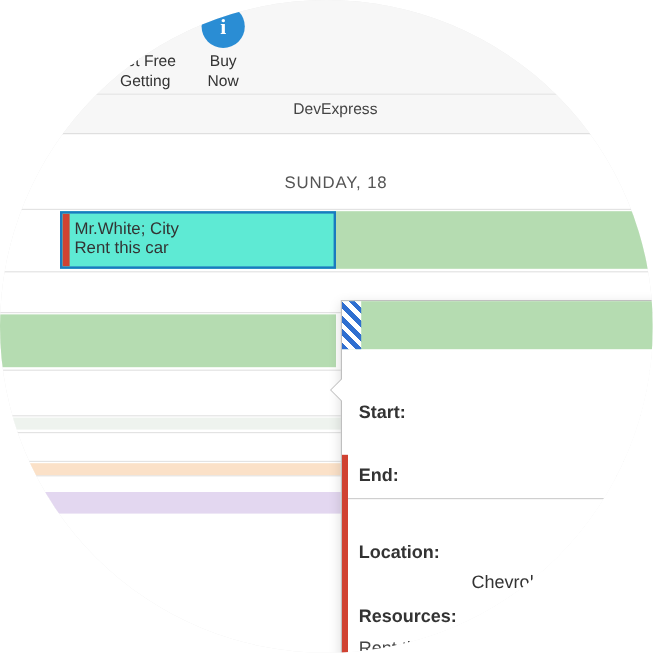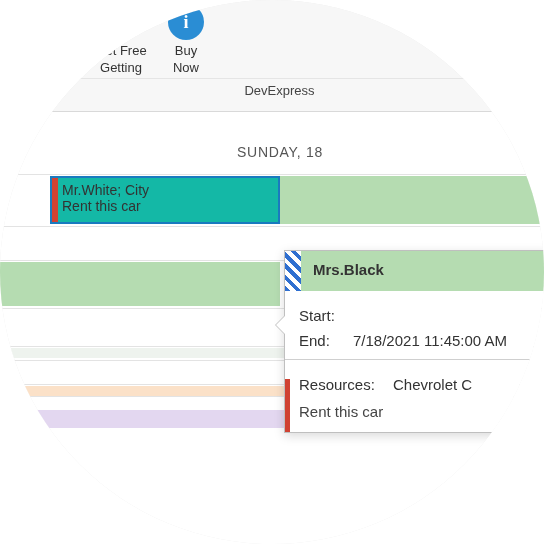--- a/index.html
+++ b/index.html
@@ -96,21 +96,21 @@
   }
   .grid-line {
     position: absolute;
     left: 0; right: 0;
     height: 1px;
     background: #e3e3e3;
   }
   .appt {
     position: absolute;
     border: 2px solid #1a7abf;
-    background: #14b8a6;
+    background: #5eead4;
     font-size: 14px;
     padding: 4px 6px 4px 10px;
     color: #333;
     overflow: hidden;
   }
   .appt .status-bar {
     position: absolute;
     left: 0; top: 0; bottom: 0;
     width: 6px;
     background: #d04232;
@@ -171,21 +171,21 @@
     color: #333;
   }
   .tt-body { padding: 8px 12px 12px 14px; position: relative; }
   .tt-body .status-bar {
     position: absolute;
     left: 0; top: 88px; bottom: 0;
     width: 5px;
     background: #d04232;
   }
   .tt-row { margin: 8px 0; display: flex; gap: 6px; }
-  .tt-label { font-weight: normal; min-width: 48px; }
+  .tt-label { font-weight: bold; min-width: 48px; margin-top: 28px; }
   .tt-row.wide .tt-label { min-width: 88px; }
   .tt-sep { border-top: 1px solid #cfcfcf; margin: 10px -12px 8px -14px; }
   .tt-desc { margin-top: 10px; color: #444; }
 
   
   .date-frag {
     position: absolute;
     left: 2px;
     top: 200px;
     font-size: 14px;
@@ -261,33 +261,32 @@
         <div class="appt ghost" style="left:40px;top:174px;width:300px;height:10px"></div>
         <div class="appt peach" style="left:40px;top:212px;width:300px;height:10px"></div>
         <div class="appt lav" style="left:40px;top:236px;width:300px;height:18px"></div>
       </div>
     </div>
 
     <div class="tooltip">
       <div class="tooltip-arrow"></div>
       <div class="tt-head">
         <div class="tt-hatch"></div>
-        <div class="tt-title">Mrs.Black</div>
       </div>
       <div class="tt-body">
         <div class="tt-row">
           <span class="tt-label">Start:</span>
         </div>
         <div class="tt-row">
           <span class="tt-label">End:</span>
-          <span>7/18/2021 11:45:00 AM</span>
         </div>
         <div class="tt-sep"></div>
         <span class="status-bar"></span>
         <div class="tt-row wide">
+          <span class="tt-label">Location:</span>
         </div>
         <div class="tt-row wide">
           <span class="tt-label">Resources:</span>
           <span>Chevrolet C</span>
         </div>
         <div class="tt-desc">Rent this car</div>
       </div>
     </div>
 
   </div>

